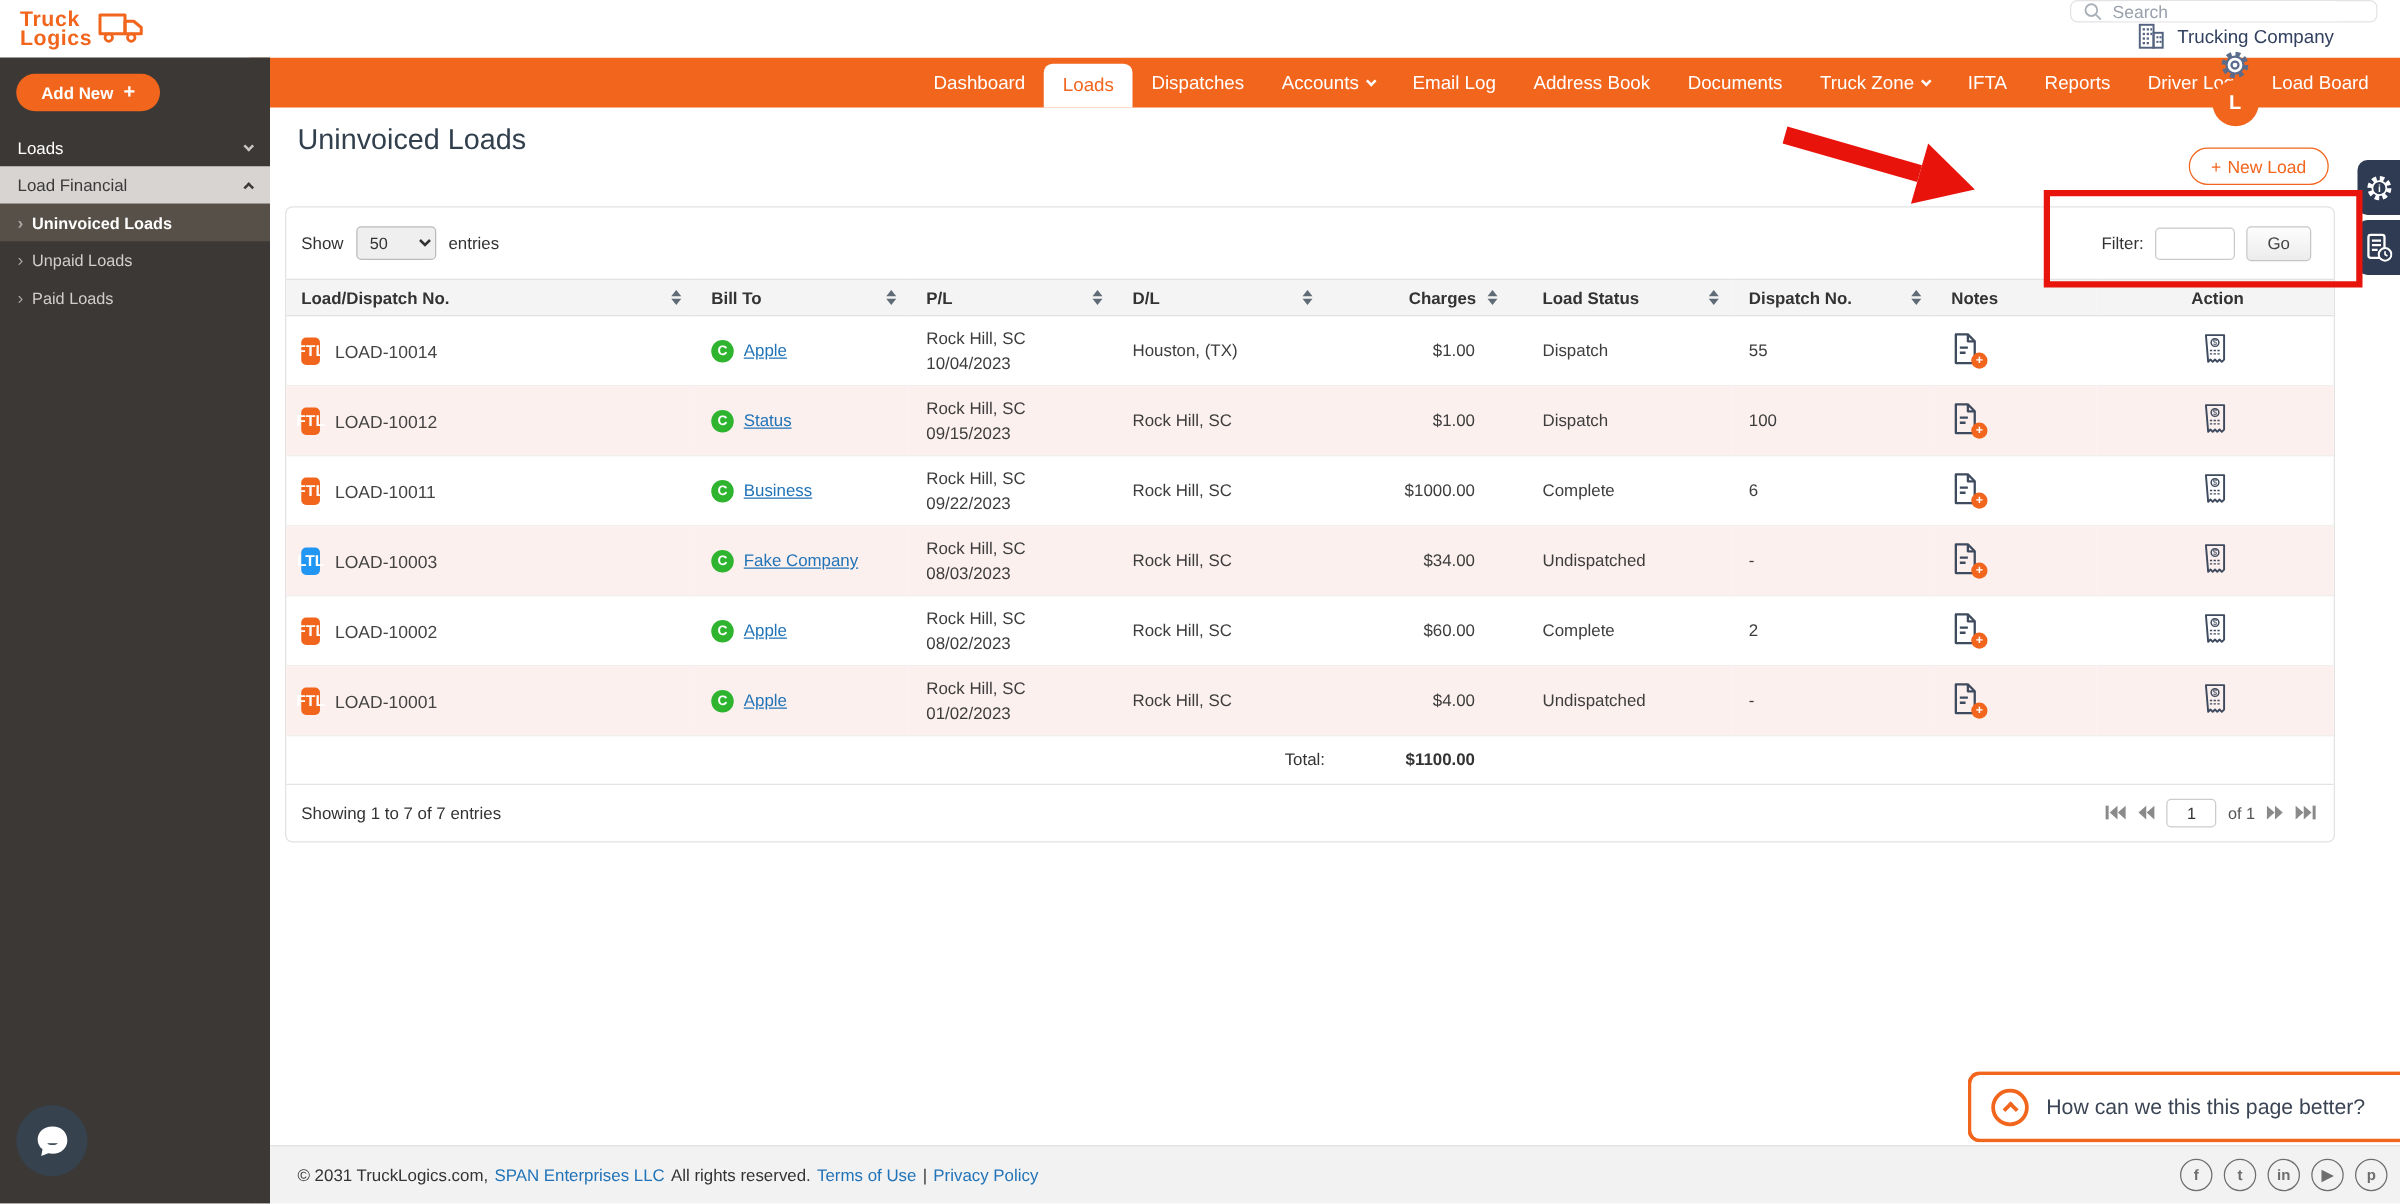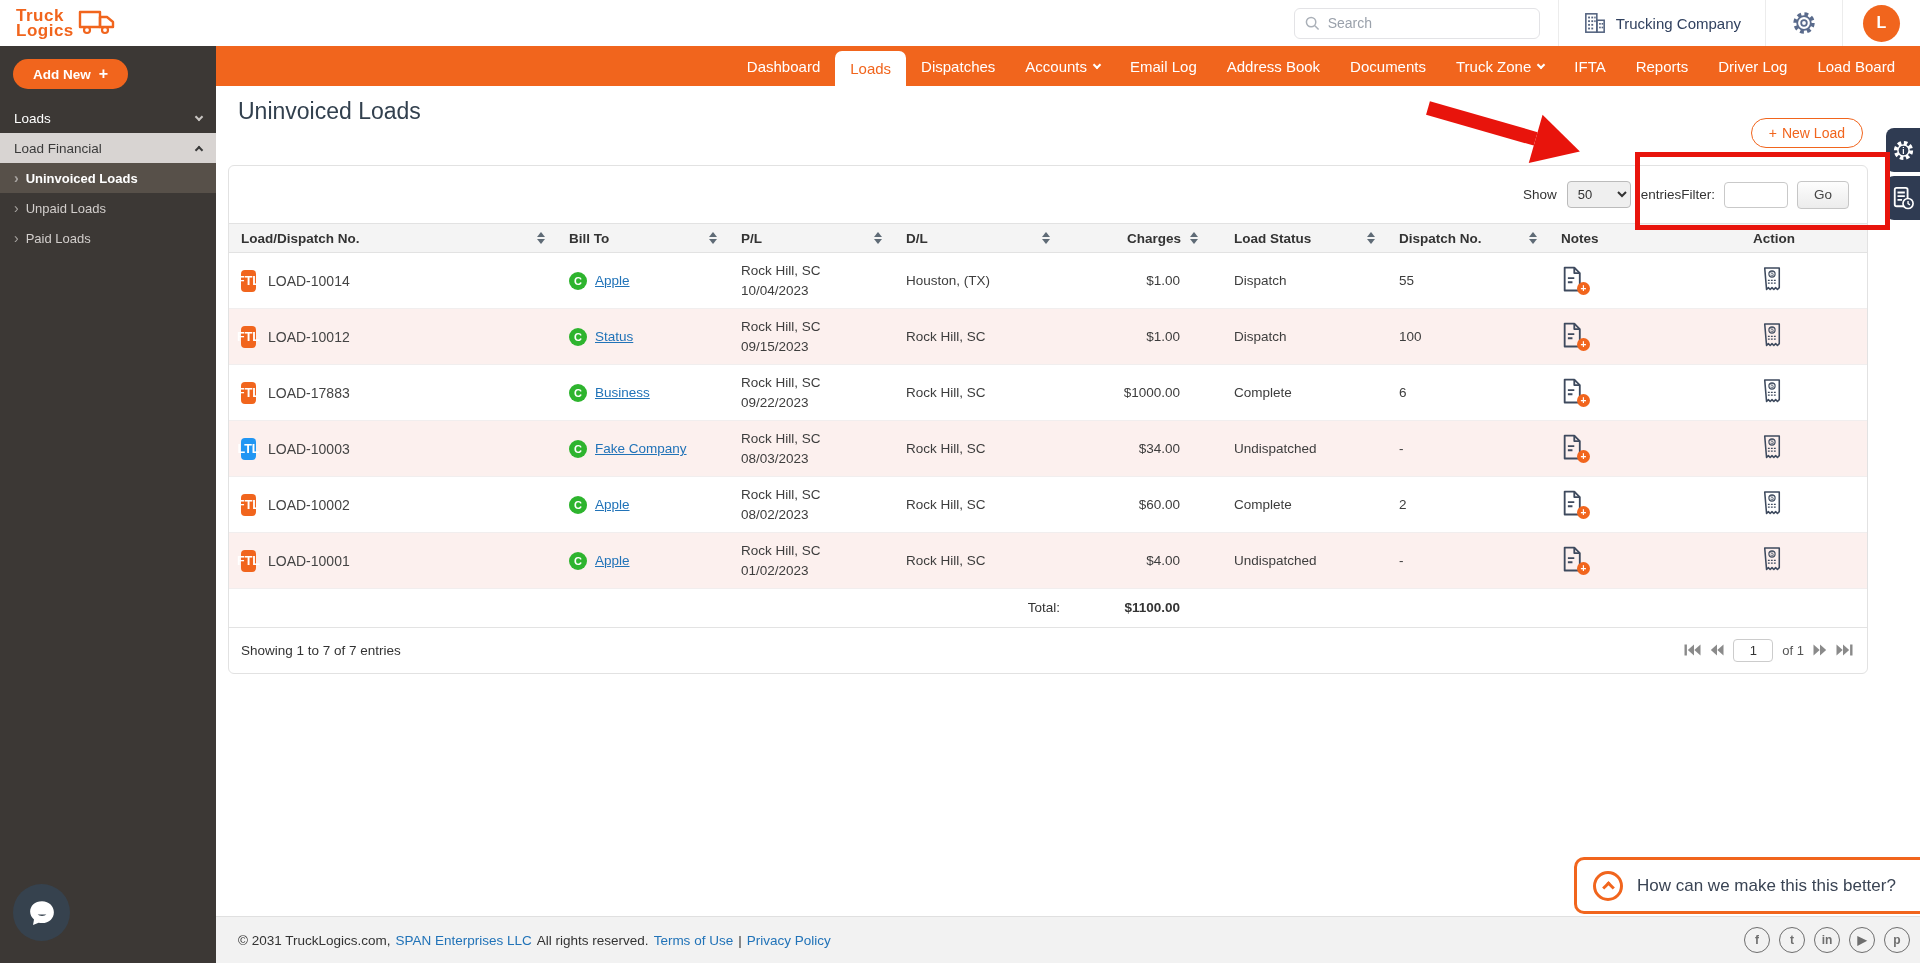--- a/index.html
+++ b/index.html
@@ -4,21 +4,21 @@
 <title>TruckLogics — Uninvoiced Loads</title>
 <style>
   * { margin:0; padding:0; box-sizing:border-box; }
   html,body { width:1920px; height:963px; font-family:"Liberation Sans", sans-serif; background:#fff; }
   .app { position:relative; width:1920px; height:963px; overflow:hidden; background:#fff; }
 
   
   .topbar { position:absolute; left:0; top:0; width:1920px; height:46px; background:#fff; display:flex; align-items:center; justify-content:space-between; z-index:5; }
   .logo { display:flex; align-items:center; margin-left:16px; gap:2px; cursor:pointer; }
   .logo-text { display:flex; flex-direction:column; line-height:15px; font-weight:bold; font-size:17px; color:var(--orange); letter-spacing:.5px; }
-  .topbar-right { display:flex; align-items:center; height:100%; }
+  .topbar-right { display:flex; align-items:center; height:100%;flex-direction:column; }
   .tb-divider { width:1px; height:46px; background:#ececec; }
   .search-box { display:flex; align-items:center; gap:8px; width:246px; height:31px; border:1px solid #e3e3e6; border-radius:6px; padding:0 10px; margin-right:18px; background:#fff; }
   .search-box input { border:none; outline:none; font-size:14px; color:#444; width:180px; font-family:inherit; }
   .search-box input::placeholder { color:#9aa1ab; }
   .company { display:flex; align-items:center; gap:9px; padding:0 24px; color:#31415f; font-size:15px; }
   .gear-wrap { padding:0 26px; display:flex; align-items:center; }
   .avatar-wrap { padding:0 20px; display:flex; align-items:center; }
   .avatar { width:37px; height:37px; border-radius:50%; background:var(--orange); color:#fff; font-size:16px; font-weight:bold; display:flex; align-items:center; justify-content:center; cursor:pointer; }
 
   
@@ -41,21 +41,21 @@
   .side-item.sub.active { background:#575049; color:#fff; font-weight:bold; }
   .sub-arrow { color:#a8a4a1; font-size:14px; }
   .chat-btn { position:absolute; left:13px; bottom:22px; width:57px; height:57px; border-radius:50%; background:#36424e; display:flex; align-items:center; justify-content:center; cursor:pointer; }
 
   
   .content { position:absolute; left:200px; top:86px; width:1720px; height:830px; background:#fff; }
   .page-title { position:absolute; left:38px; top:12px; font-size:23px; font-weight:500; color:#32404e; }
   .new-load { position:absolute; right:57px; top:32px; display:flex; align-items:center; gap:5px; padding:6px 17px; background:#fff; border:1px solid var(--orange); border-radius:17px; color:var(--orange); font-size:14px; cursor:pointer; font-family:inherit; }
 
   .card { position:absolute; left:28px; right:52px; top:79px; background:#fff; border:1px solid #e2e2e2; border-radius:6px; }
-  .card-controls { height:57px; display:flex; align-items:center; justify-content:flex-end; padding:0 18px 0 12px; }
+  .card-controls { height:57px; display:flex; align-items:center; justify-content:space-between; padding:0 18px 0 12px; }
   .show-group { display:flex; align-items:center; gap:10px; font-size:13.5px; color:#333; }
   .show-group select { width:64px; height:27px; border:1px solid #bbb; border-radius:4px; font-size:13px; color:#333; padding-left:6px; font-family:inherit; }
   .filter-group { display:flex; align-items:center; gap:9px; font-size:13.5px; color:#333; }
   .filter-group input { width:64px; height:26px; border:1px solid #c9c9c9; border-radius:4px; font-family:inherit; font-size:13px; padding:0 5px; }
   .go-btn { width:52px; height:28px; border:1px solid #c6c6c6; border-radius:4px; background:linear-gradient(#fdfdfd,#ececec); color:#444; font-size:13.5px; cursor:pointer; font-family:inherit; }
 
   table.loads { width:100%; border-collapse:collapse; table-layout:fixed; }
   .w1{width:326px}.w2{width:172px}.w3{width:165px}.w4{width:168px}.w5{width:160px}.w6{width:165px}.w7{width:162px}.w8{width:130px}.w9{width:auto}
   thead th { background:#f4f4f4; border-top:1px solid #e2e2e2; border-bottom:1px solid #e2e2e2; height:29px; font-size:13.5px; color:#333; font-weight:bold; text-align:left; }
   .th-inner { display:flex; align-items:center; justify-content:space-between; padding:0 10px 0 14px; }
@@ -460,21 +460,21 @@
           <path d="M6.5 15.5 H15.5 M6.5 18.5 H15.5" stroke="#3e4a5e" stroke-width="1.3" stroke-dasharray="2 1.3"></path>
         </svg>
       </span>
     </td>
   </tr>
 
   <tr>
     <td class="c-load">
                 <div class="cellflex">
       <span class="badge badge-FTL">FTL</span>
-      <span class="load-no">LOAD-17883</span>
+      <span class="load-no">LOAD-10011</span>
     </div>
               </td>
     <td class="c-bill">
                 <div class="cellflex">
       <span class="cust-dot">C</span>
       <a class="bill-link">Business</a>
     </div>
               </td>
     <td class="c-pl">
       <div>Rock Hill, SC</div>
@@ -701,21 +701,21 @@
   <div class="red-rect"></div>
   <div class="red-arrow">
     <div class="shaft"></div>
       <div class="head"></div>
   </div>
 
   <div class="feedback">
     <span class="fb-circle">
         <span class="fb-chev"></span>
       </span>
-    <span class="fb-text">How can we make this this better?</span>
+    <span class="fb-text">How can we this this page better?</span>
   </div>
 
   <footer class="footer">
     <span class="footer-text">
       <span>© 2031 TruckLogics.com,</span>
       <a>SPAN Enterprises LLC</a>
       <span>All rights reserved.</span>
       <a>Terms of Use</a>
       <span>|</span>
       <a>Privacy Policy</a>

